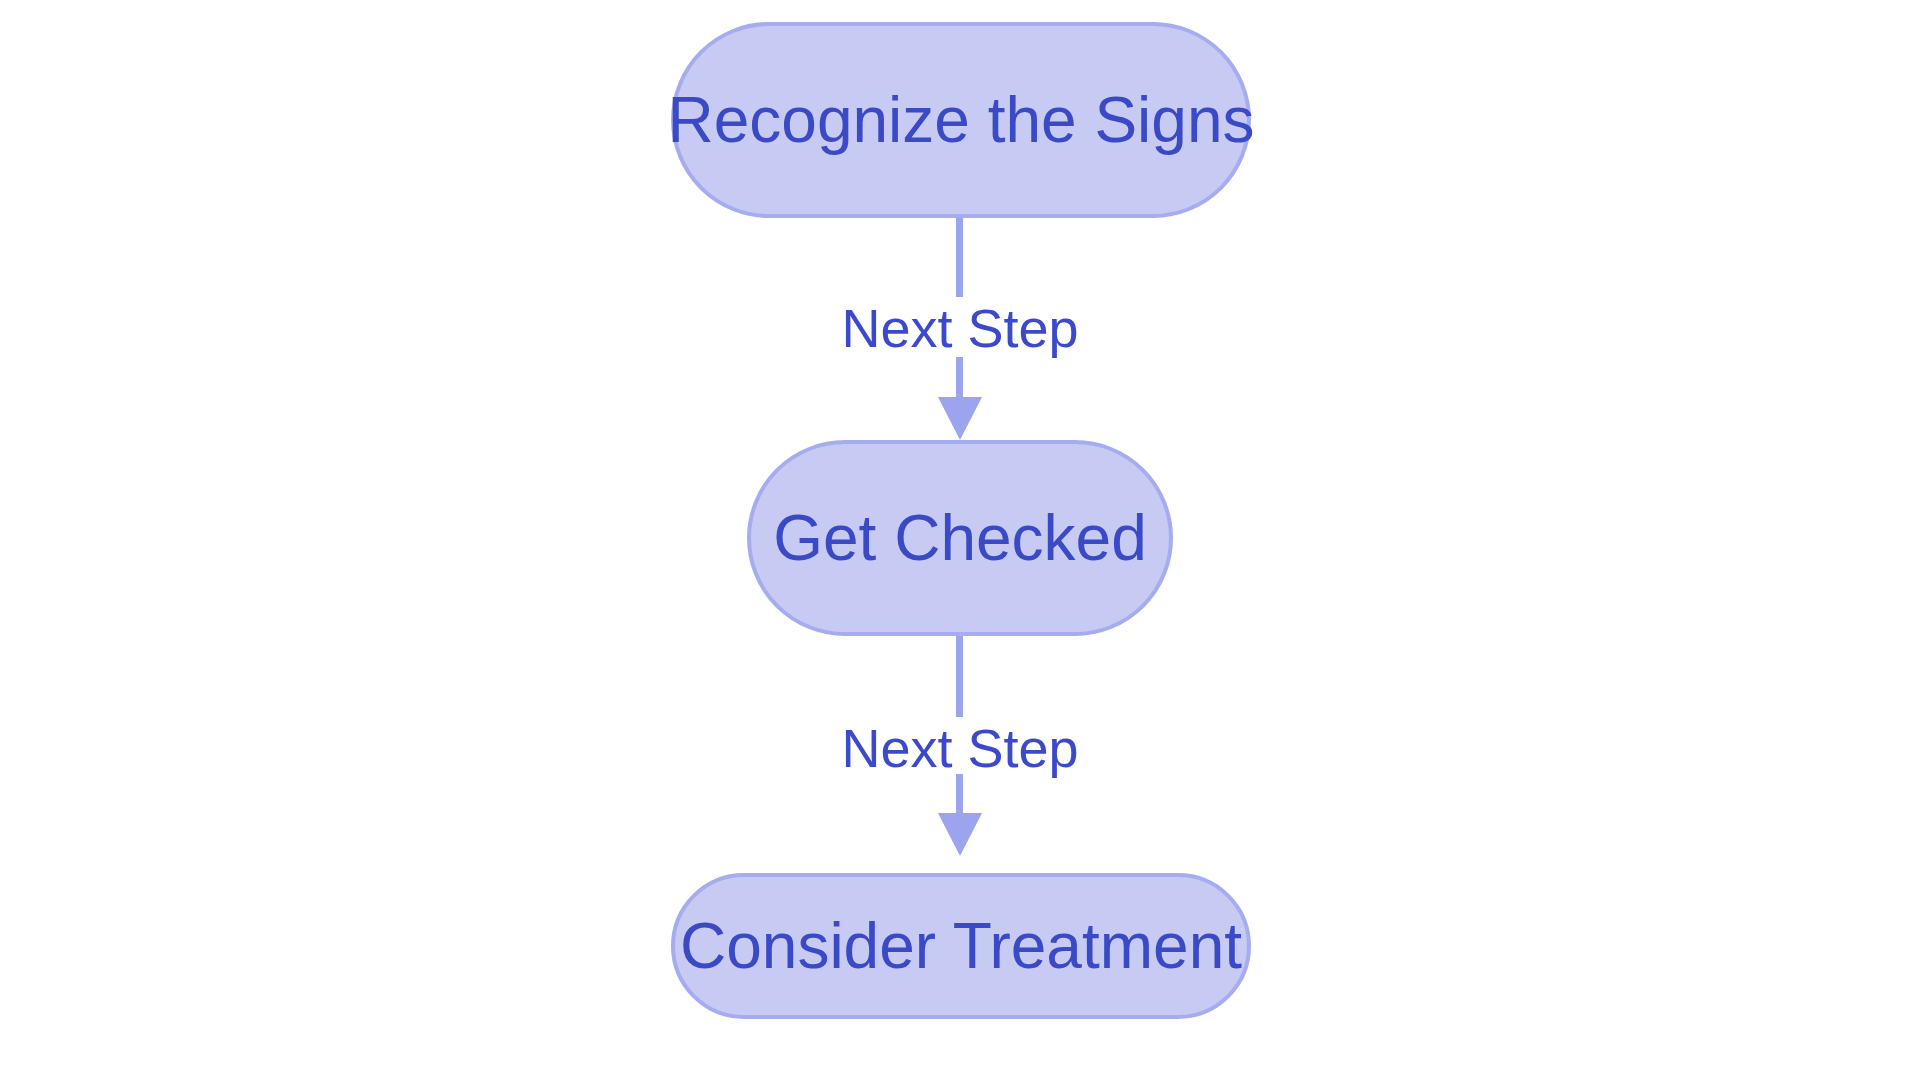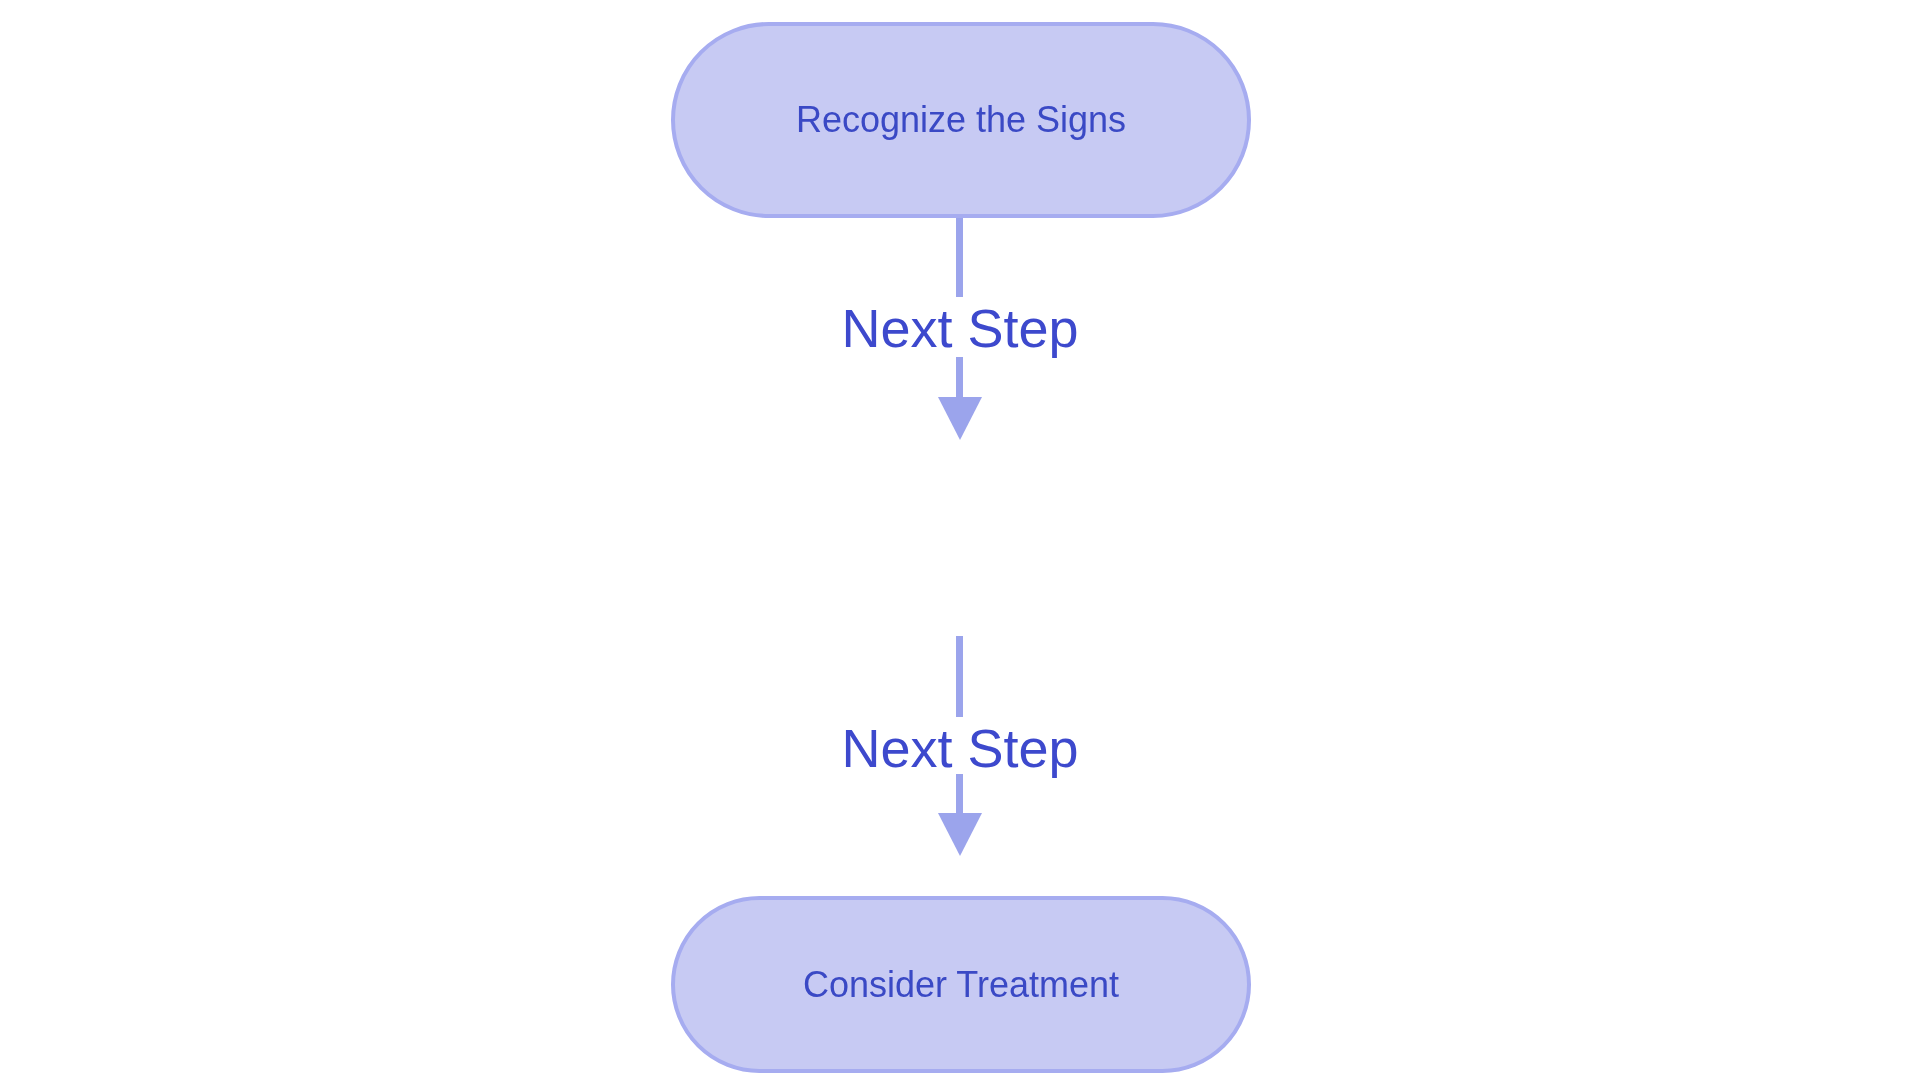--- a/index.html
+++ b/index.html
@@ -22,28 +22,28 @@
   }
   .node {
     position: absolute;
     display: flex;
     align-items: center;
     justify-content: center;
     background: var(--node_fill);
     border: 4px solid var(--node_border);
     border-radius: 98px;
     color: var(--node_text);
-    font-size: 36px;
+    font-size: 64px;
     font-weight: 400;
     white-space: nowrap;
     text-align: right;
   }
   .n1 { left: 671px; top: 22px;  width: 580px; height: 196px; }
   .n2 { left: 747px; top: 440px; width: 426px; height: 196px; }
-  .n3 { left: 671px; top: 896px; width: 580px; height: 177px; }
+  .n3 { left: 671px; top: 873px; width: 580px; height: 146px; }
 
   .edge-seg {
     position: absolute;
     left: 956px;
     width: 7px;
     background: var(--arrow);
   }
   .a1s1 { top: 218px; height: 86px; }
   .a1s2 { top: 357px; height: 44px; }
   .a2s1 { top: 636px; height: 85px; }
@@ -82,20 +82,23 @@
 
   <div class="node n1">
     <span>Recognize the Signs</span>
   </div>
 
   <div class="edge-seg a1s1"></div>
   <div class="edge-label a1l">Next Step</div>
   <div class="edge-seg a1s2"></div>
   <div class="arrowhead a1h"></div>
 
+  <div class="node n2">
+    <span>Get Checked</span>
+  </div>
 
   <div class="edge-seg a2s1"></div>
   <div class="edge-label a2l">Next Step</div>
   <div class="edge-seg a2s2"></div>
   <div class="arrowhead a2h"></div>
 
   <div class="node n3">
     <span>Consider Treatment</span>
   </div>
 

